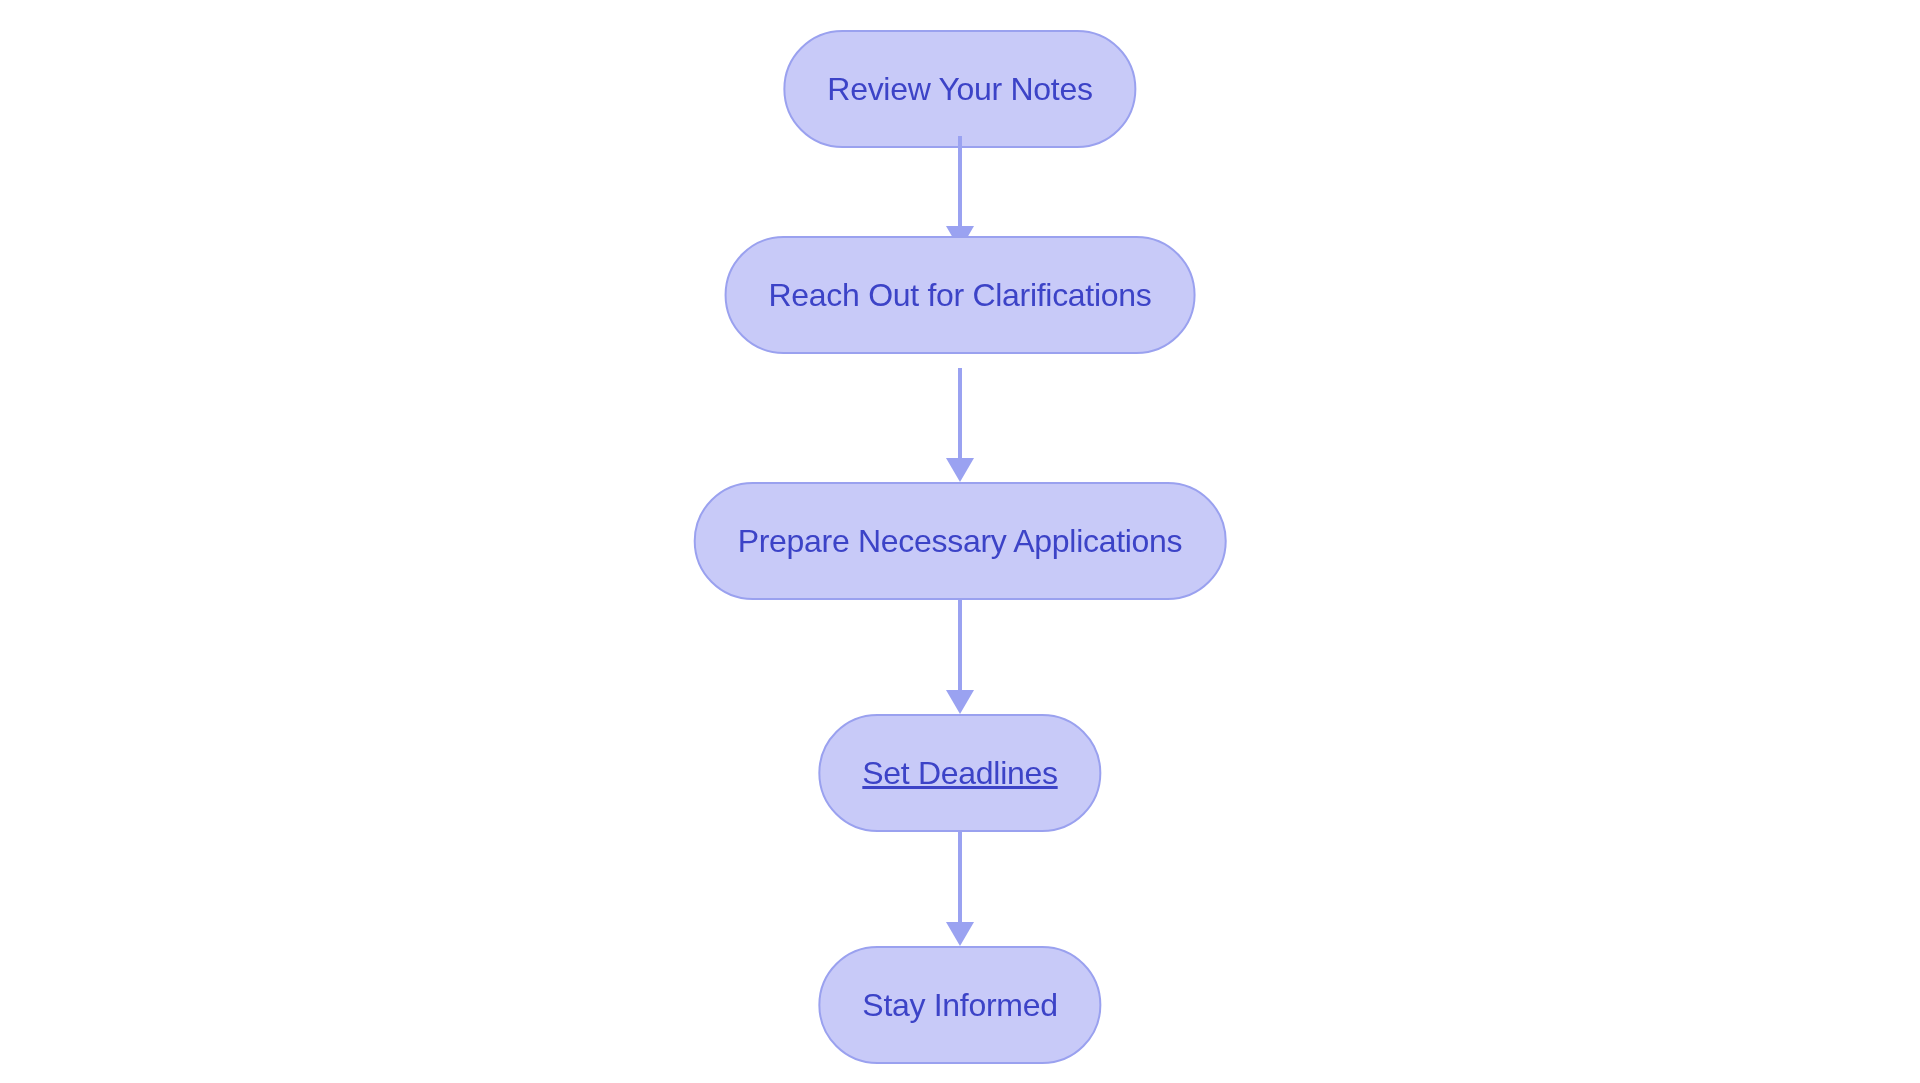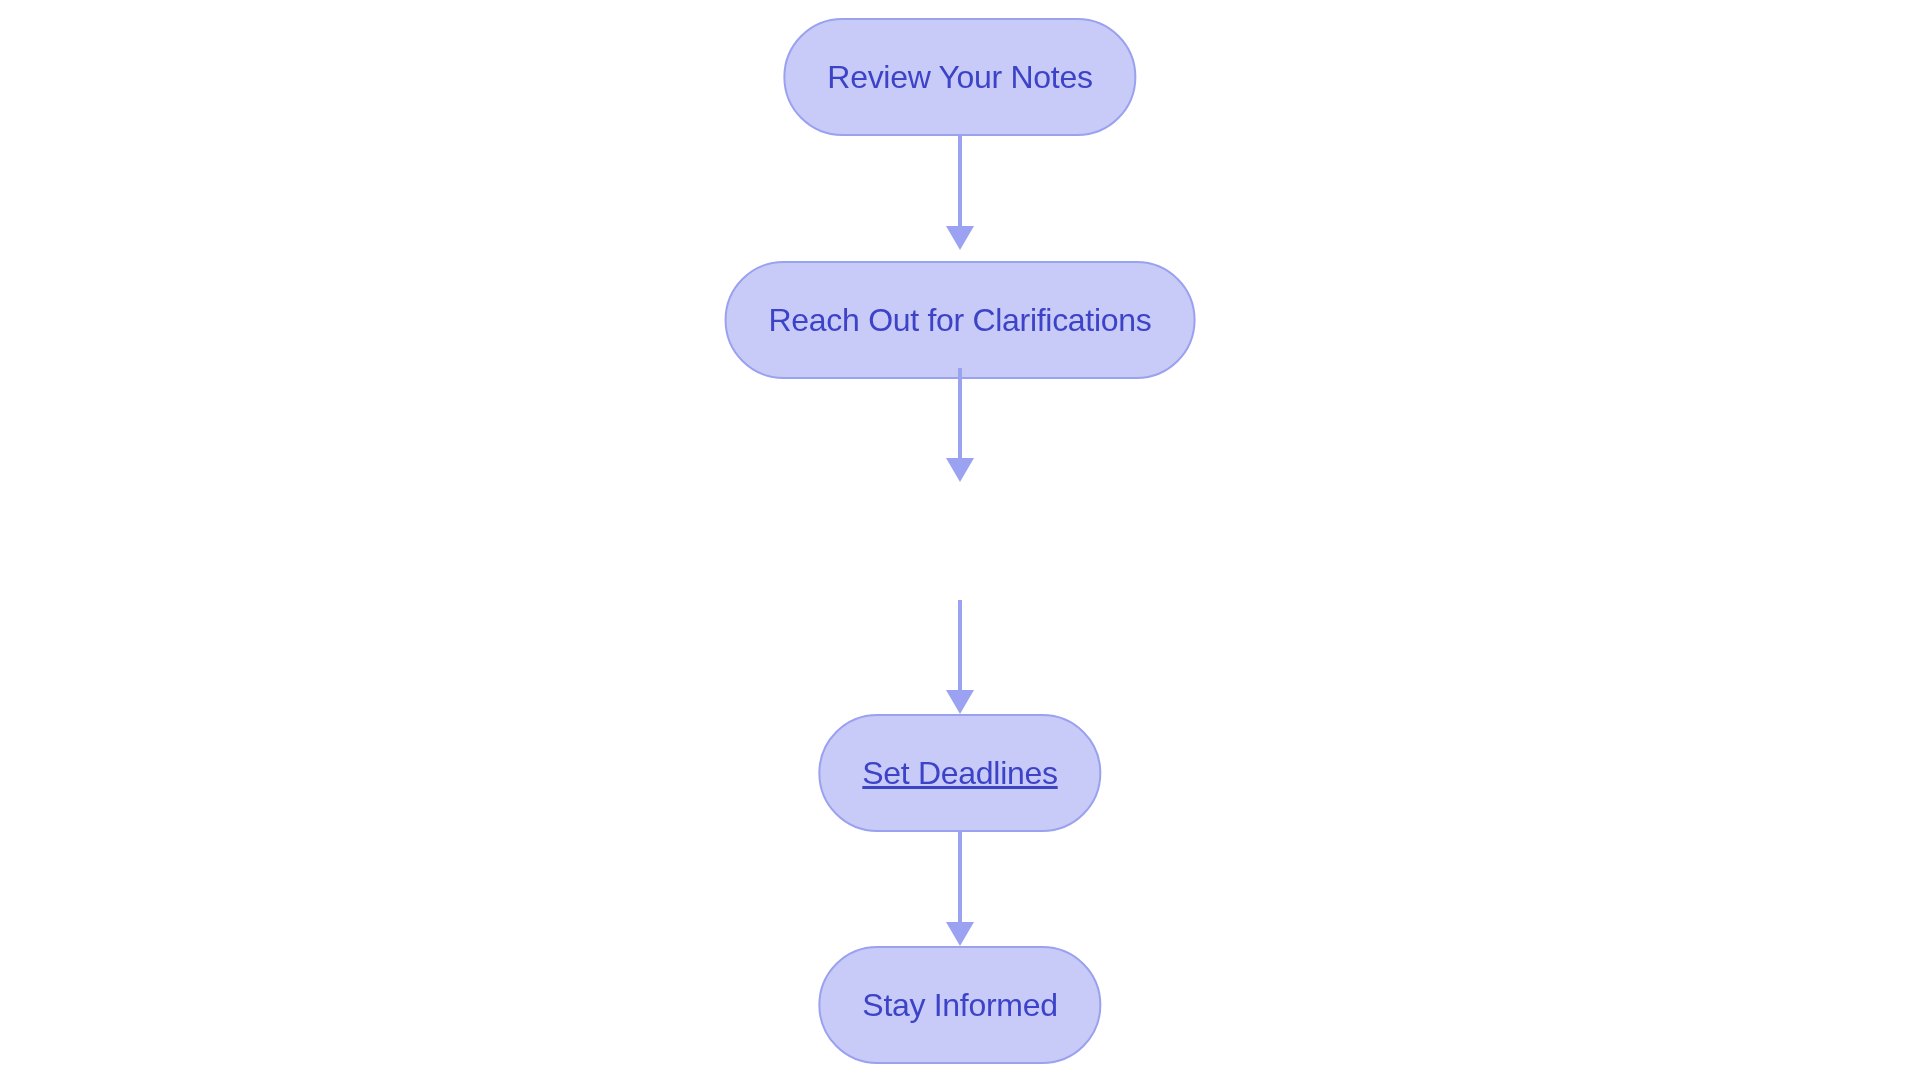--- a/index.html
+++ b/index.html
@@ -29,22 +29,22 @@
     justify-content: center;
     padding: 0 42px;
     white-space: nowrap;
     background: var(--node-fill);
     border: 2px solid var(--node-border);
     border-radius: 59px;
     color: var(--node-text);
     font-size: 32px;
     letter-spacing: -0.3px;
   }
-  .node-1 { top: 18px; justify-content: center;  }
-  .node-2 { top: 261px; }
+  .node-1 { top: 30px; justify-content: center;  }
+  .node-2 { top: 236px; }
   .node-3 { top: 482px; }
   .node-4 { top: 714px; text-decoration: underline; }
   .node-5 { top: 946px; }
 
   .connector {
     position: absolute;
     left: 50%;
     transform: translateX(-50%);
     width: 28px;
     height: 114px;
@@ -85,20 +85,23 @@
 
   <div class="flow-node node-2">
     <span>Reach Out for Clarifications</span>
   </div>
 
   <div class="connector conn-2">
     <div class="line"></div>
     <div class="head"></div>
   </div>
 
+  <div class="flow-node node-3">
+    <span>Prepare Necessary Applications</span>
+  </div>
 
   <div class="connector conn-3">
     <div class="line"></div>
     <div class="head"></div>
   </div>
 
   <div class="flow-node node-4">
     <span>Set Deadlines</span>
   </div>
 

